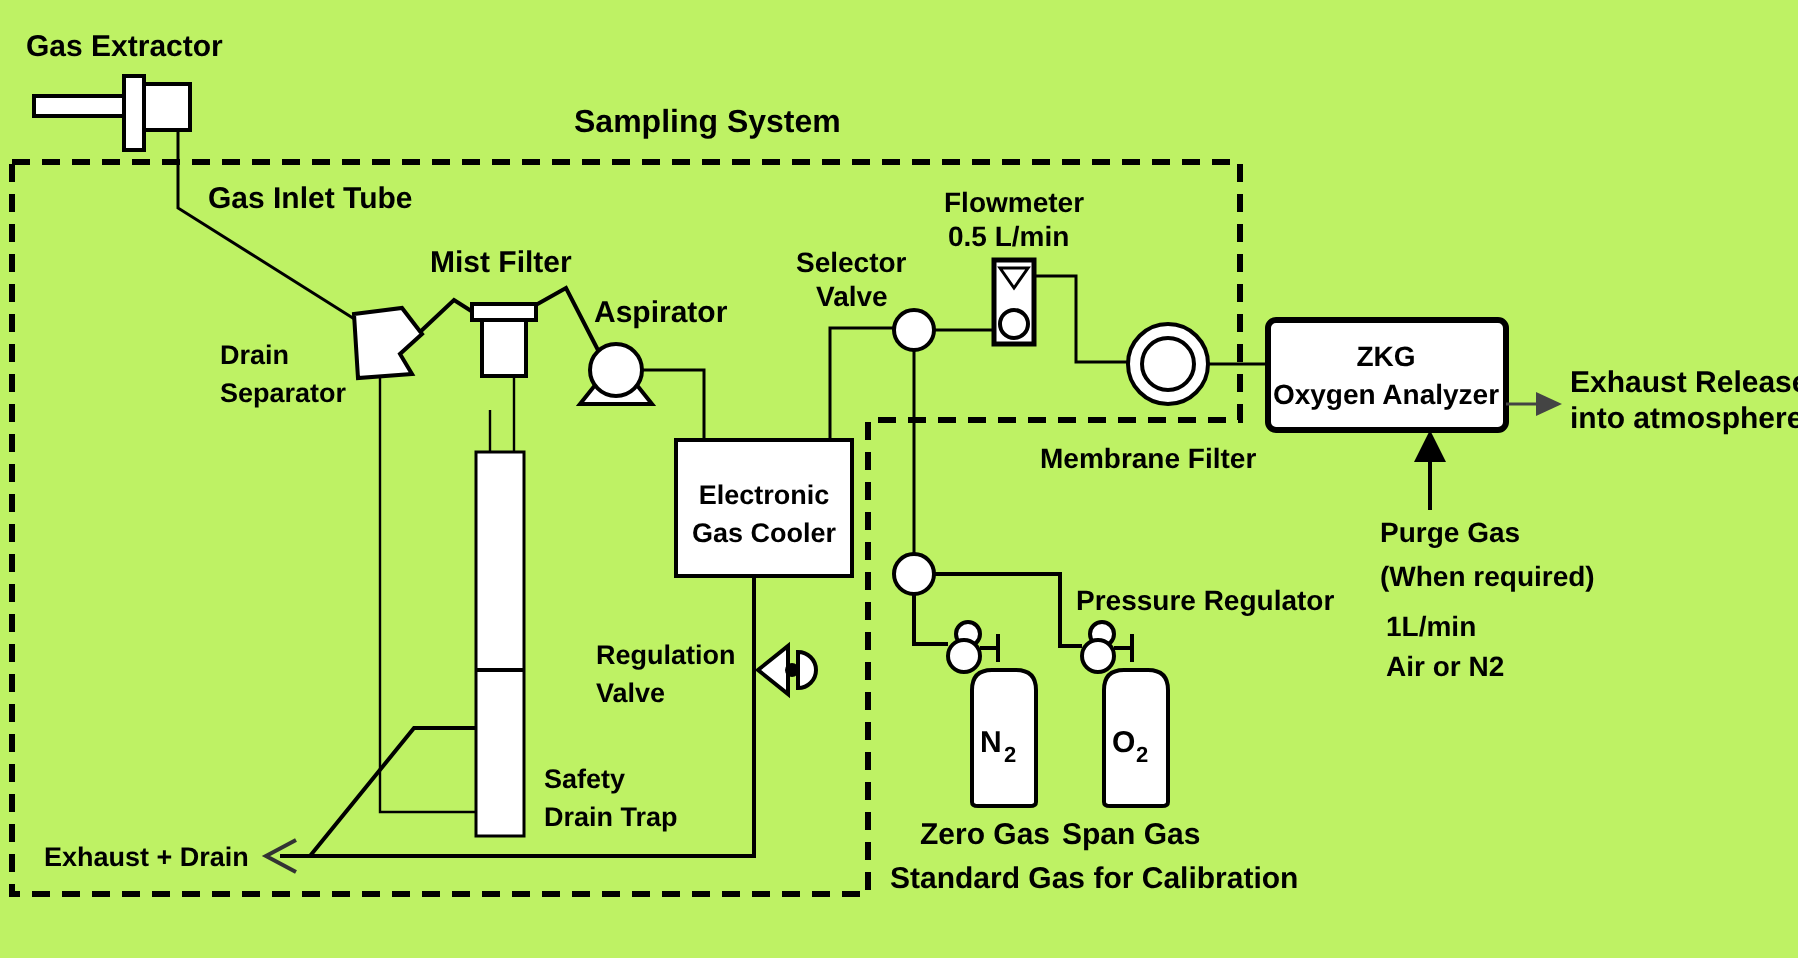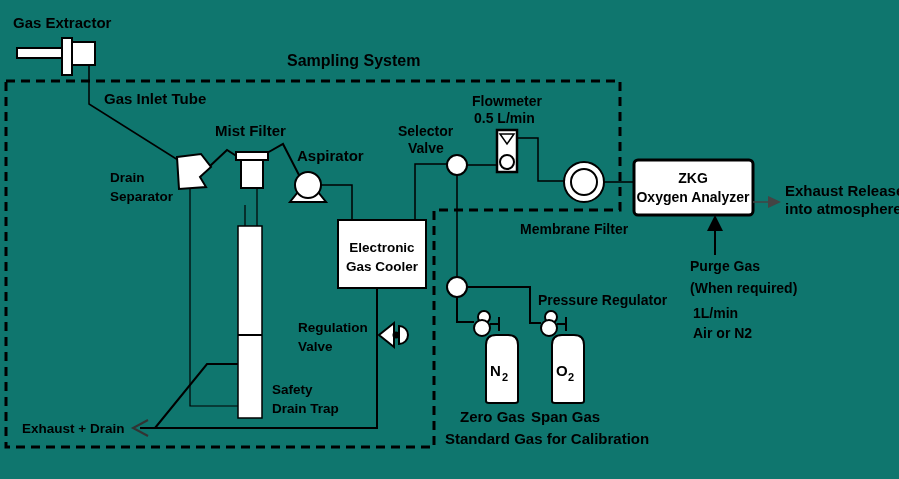--- a/index.html
+++ b/index.html
@@ -1,16 +1,16 @@
 <!DOCTYPE html>
 <html><head>
 <meta charset="utf-8">
 <style>
   html,body{margin:0;padding:0;background:#ffffff;}
-  #stage{position:relative;width:899px;height:479px;background:#0f766e;overflow:hidden;}
+  #stage{position:relative;width:899px;height:479px;background:#bef264;overflow:hidden;}
   svg{display:block;}
   text{font-family:"Liberation Sans","DejaVu Sans",sans-serif;font-weight:bold;fill:#000;}
   .t16{font-size:16px;}
   .t15{font-size:15px;}
   .t14{font-size:14px;}
   .t13{font-size:13.5px;}
   .t11{font-size:11px;}
   .ln{stroke:#000;fill:none;}
   .shape{fill:#ffffff;stroke:#000;}
 </style>

